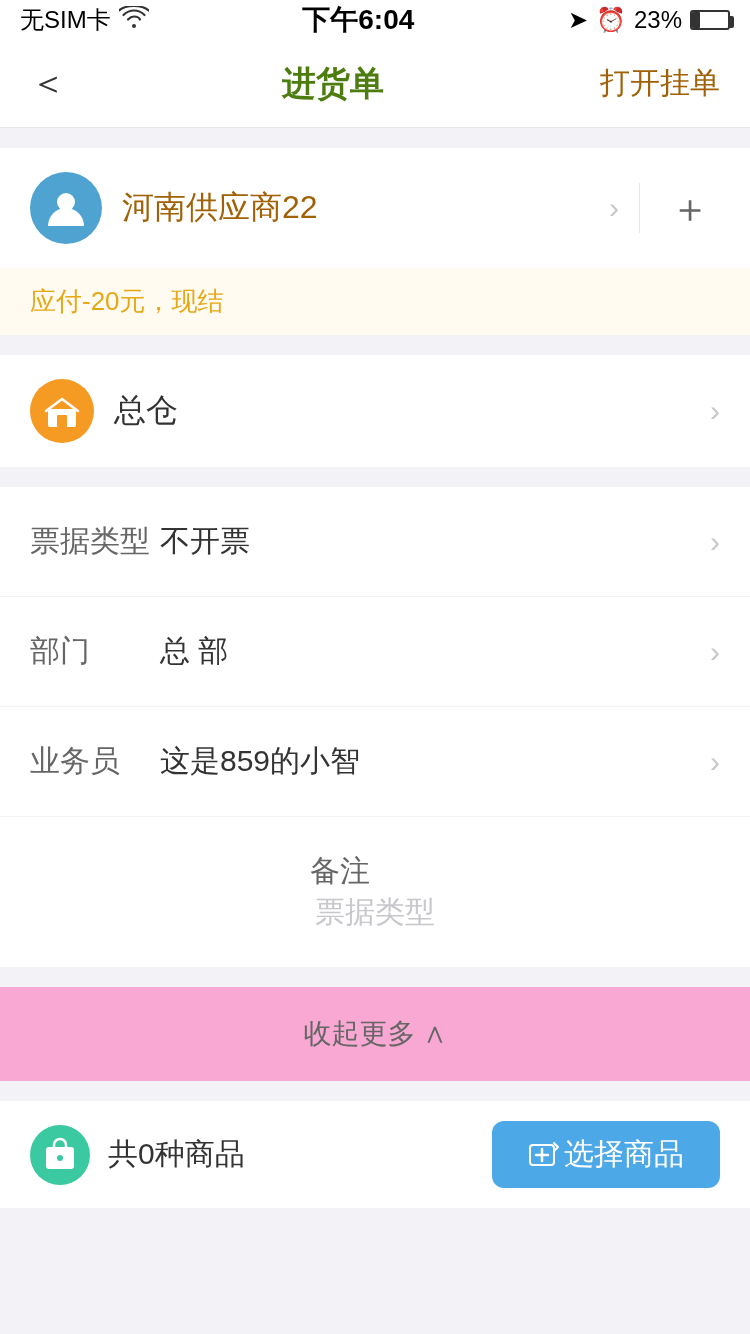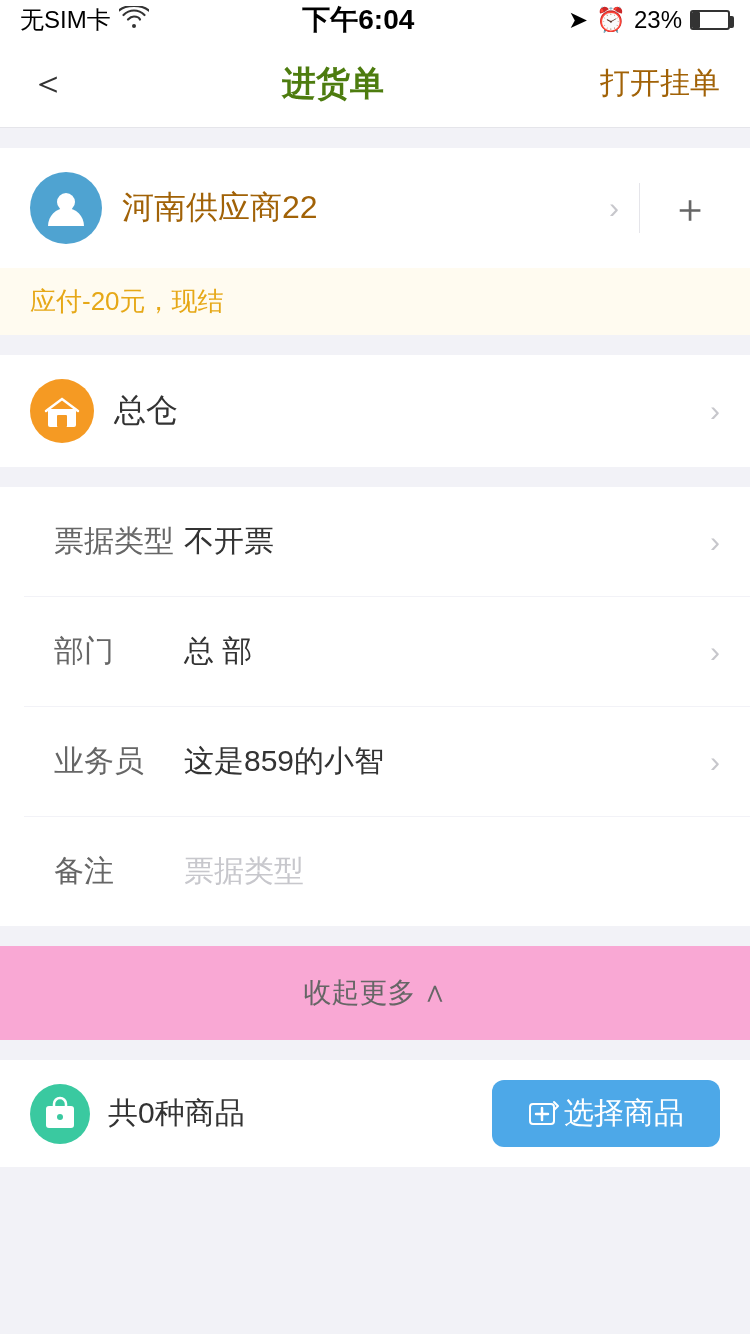--- a/index.html
+++ b/index.html
@@ -148,24 +148,24 @@
     
     .form-section {
       background: #fff;
       margin-top: 20px;
     }
     .form-row {
       display: flex;
       align-items: center;
       padding: 34px 30px;
       border-bottom: 1px solid #f2f2f7;
-      margin-left: 24px;
     }
     .form-row:last-child {
       border-bottom: none;
+      flex-direction: column;
     }
     .form-label {
       font-size: 30px;
       color: #666;
       width: 130px;
       flex-shrink: 0;
     }
     .form-value {
       flex: 1;
       font-size: 30px;

